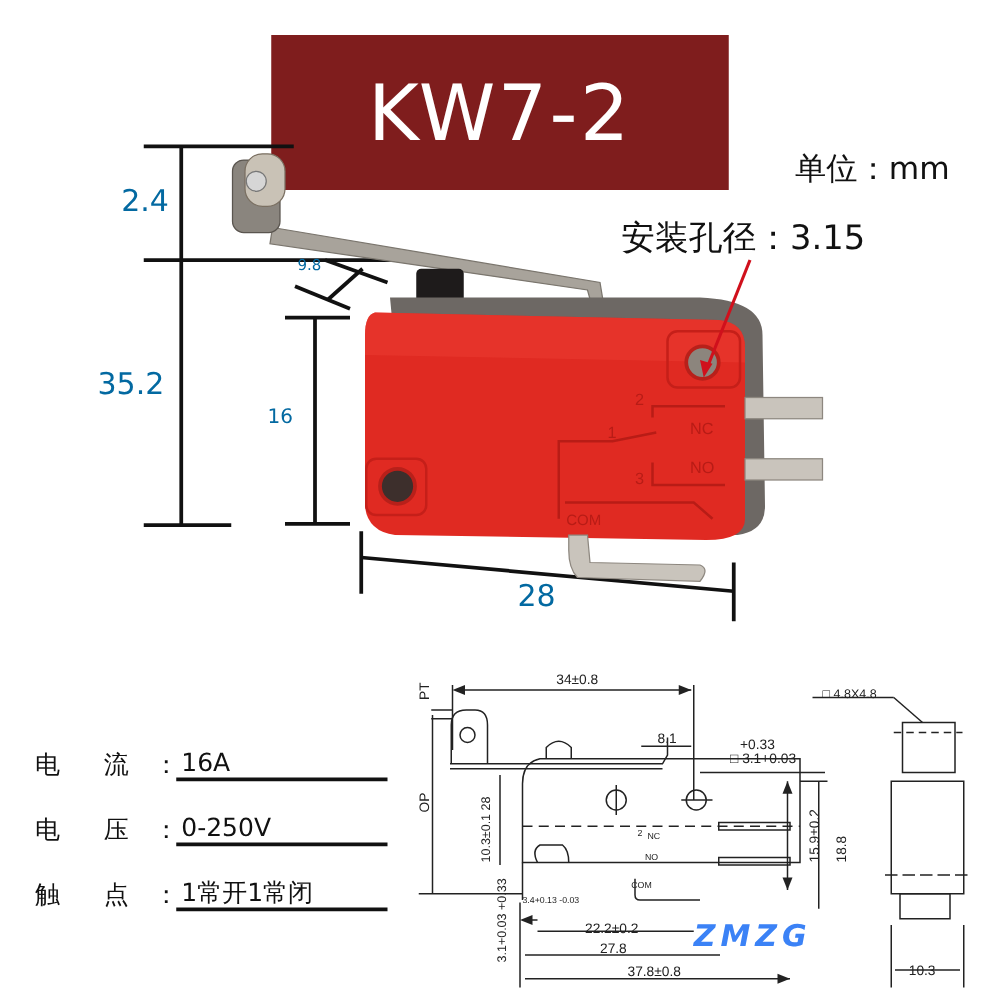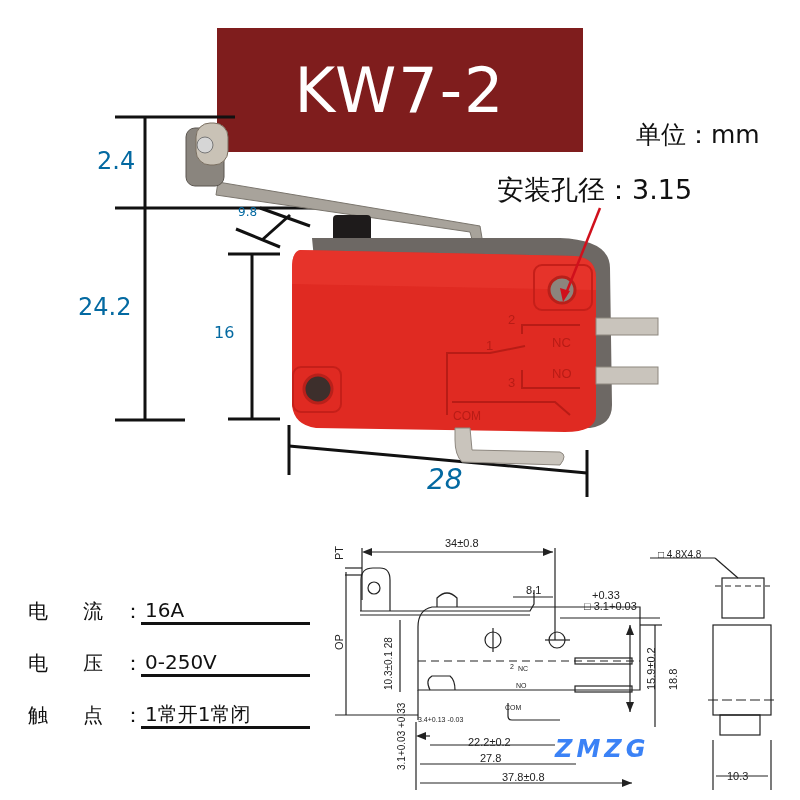--- a/index.html
+++ b/index.html
@@ -85,23 +85,23 @@
     <text x="552" y="378">NO</text>
     <text x="453" y="420" font-size="12">COM</text>
   </g>
 
   <line x1="600" y1="208" x2="565" y2="296" stroke="#d0101c" stroke-width="2.5"></line>
   <polygon points="563,302 560,288 570,291" fill="#d0101c"></polygon>
 </svg>
 
 <div class="dim" style="left:97px;top:147px;">2.4</div>
 <div class="dim" style="left:238px;top:205px;font-size:12px;">9.8</div>
-<div class="dim" style="left:78px;top:293px;">24.2</div>
+<div class="dim" style="left:78px;top:293px;">35.2</div>
 <div class="dim" style="left:214px;top:323px;font-size:16px;">16</div>
-<div class="dim" style="left:427px;top:463px;font-size:28px;font-style:italic;">28</div>
+<div class="dim" style="left:414px;top:463px;font-size:24px;">28</div>
 
 <div class="spec-row" style="top:598px;">
   <span class="spec-k1">电</span>
   <span class="spec-k2">流</span>
   <span class="spec-colon">：</span>
   <span class="spec-val">16A</span>
 </div>
 <div class="spec-row" style="top:650px;">
   <span class="spec-k1">电</span>
   <span class="spec-k2">压</span>

